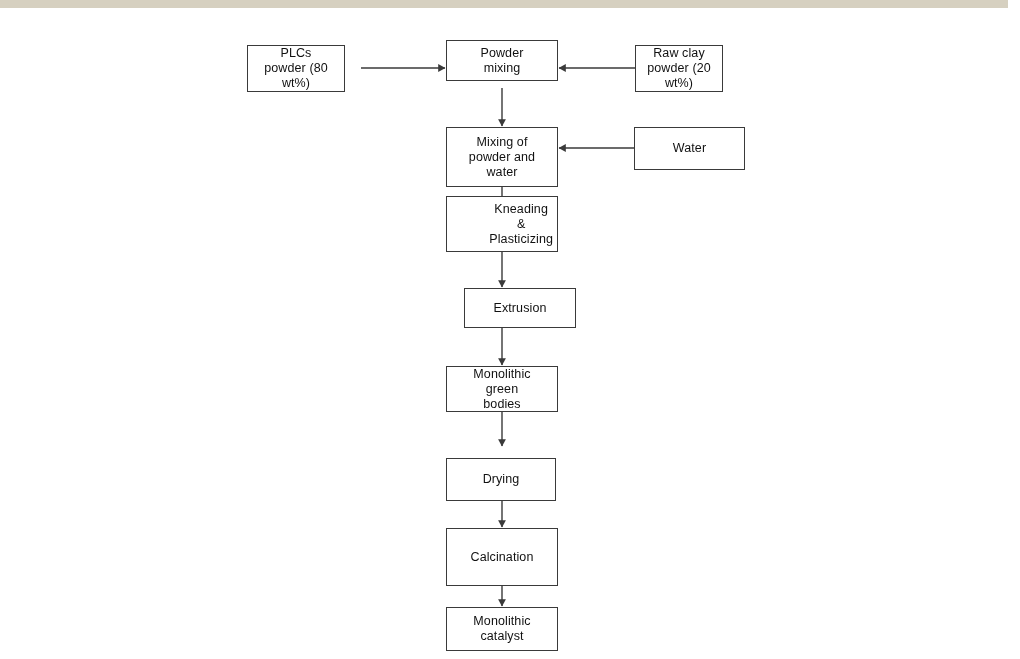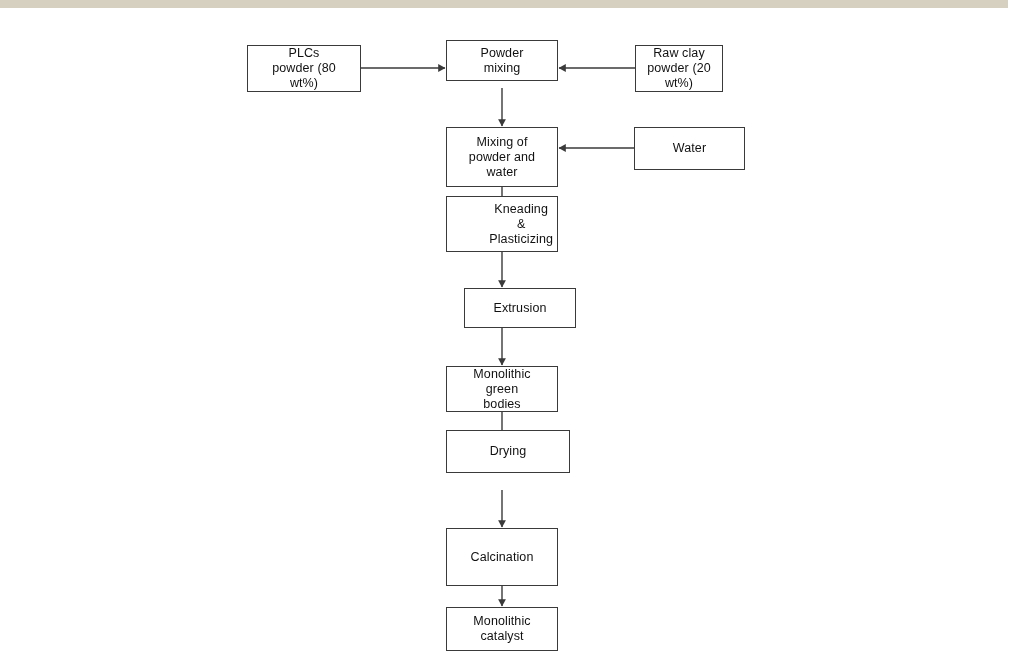--- a/index.html
+++ b/index.html
@@ -87,21 +87,21 @@
       <line x1="502" y1="172" x2="502" y2="205" marker-end="url(#arrow-down)"></line>
       <line x1="502" y1="252" x2="502" y2="287" marker-end="url(#arrow-down)"></line>
       <line x1="502" y1="328" x2="502" y2="365" marker-end="url(#arrow-down)"></line>
       <line x1="502" y1="412" x2="502" y2="446" marker-end="url(#arrow-down)"></line>
       <line x1="502" y1="490" x2="502" y2="527" marker-end="url(#arrow-down)"></line>
       <line x1="502" y1="571" x2="502" y2="606" marker-end="url(#arrow-down)"></line>
     </g>
 </svg>
 
 <div id="node-layer">
-    <div class="node" style="left: 247px; top: 45px; width: 114px; height: 47px;">
+    <div class="node" style="left: 247px; top: 45px; width: 98px; height: 47px;">
       <span class="node-label">PLCs
 powder (80
 wt%)</span>
     </div>
     <div class="node" style="left: 446px; top: 40px; width: 112px; height: 41px;">
       <span class="node-label">Powder
 mixing</span>
     </div>
     <div class="node" style="left: 635px; top: 45px; width: 88px; height: 47px; text-align: center;">
       <span class="node-label">Raw clay
@@ -122,21 +122,21 @@
 Plasticizing</span>
     </div>
     <div class="node" style="left: 464px; top: 288px; width: 112px; height: 40px;">
       <span class="node-label">Extrusion</span>
     </div>
     <div class="node" style="left: 446px; top: 366px; width: 112px; height: 46px;">
       <span class="node-label">Monolithic
 green
 bodies</span>
     </div>
-    <div class="node" style="left: 446px; top: 430px; width: 124px; height: 43px;">
+    <div class="node" style="left: 446px; top: 458px; width: 110px; height: 43px;">
       <span class="node-label">Drying</span>
     </div>
     <div class="node" style="left: 446px; top: 528px; width: 112px; height: 58px;">
       <span class="node-label">Calcination</span>
     </div>
     <div class="node" style="left: 446px; top: 607px; width: 112px; height: 44px;">
       <span class="node-label">Monolithic
 catalyst</span>
     </div>
   </div>

